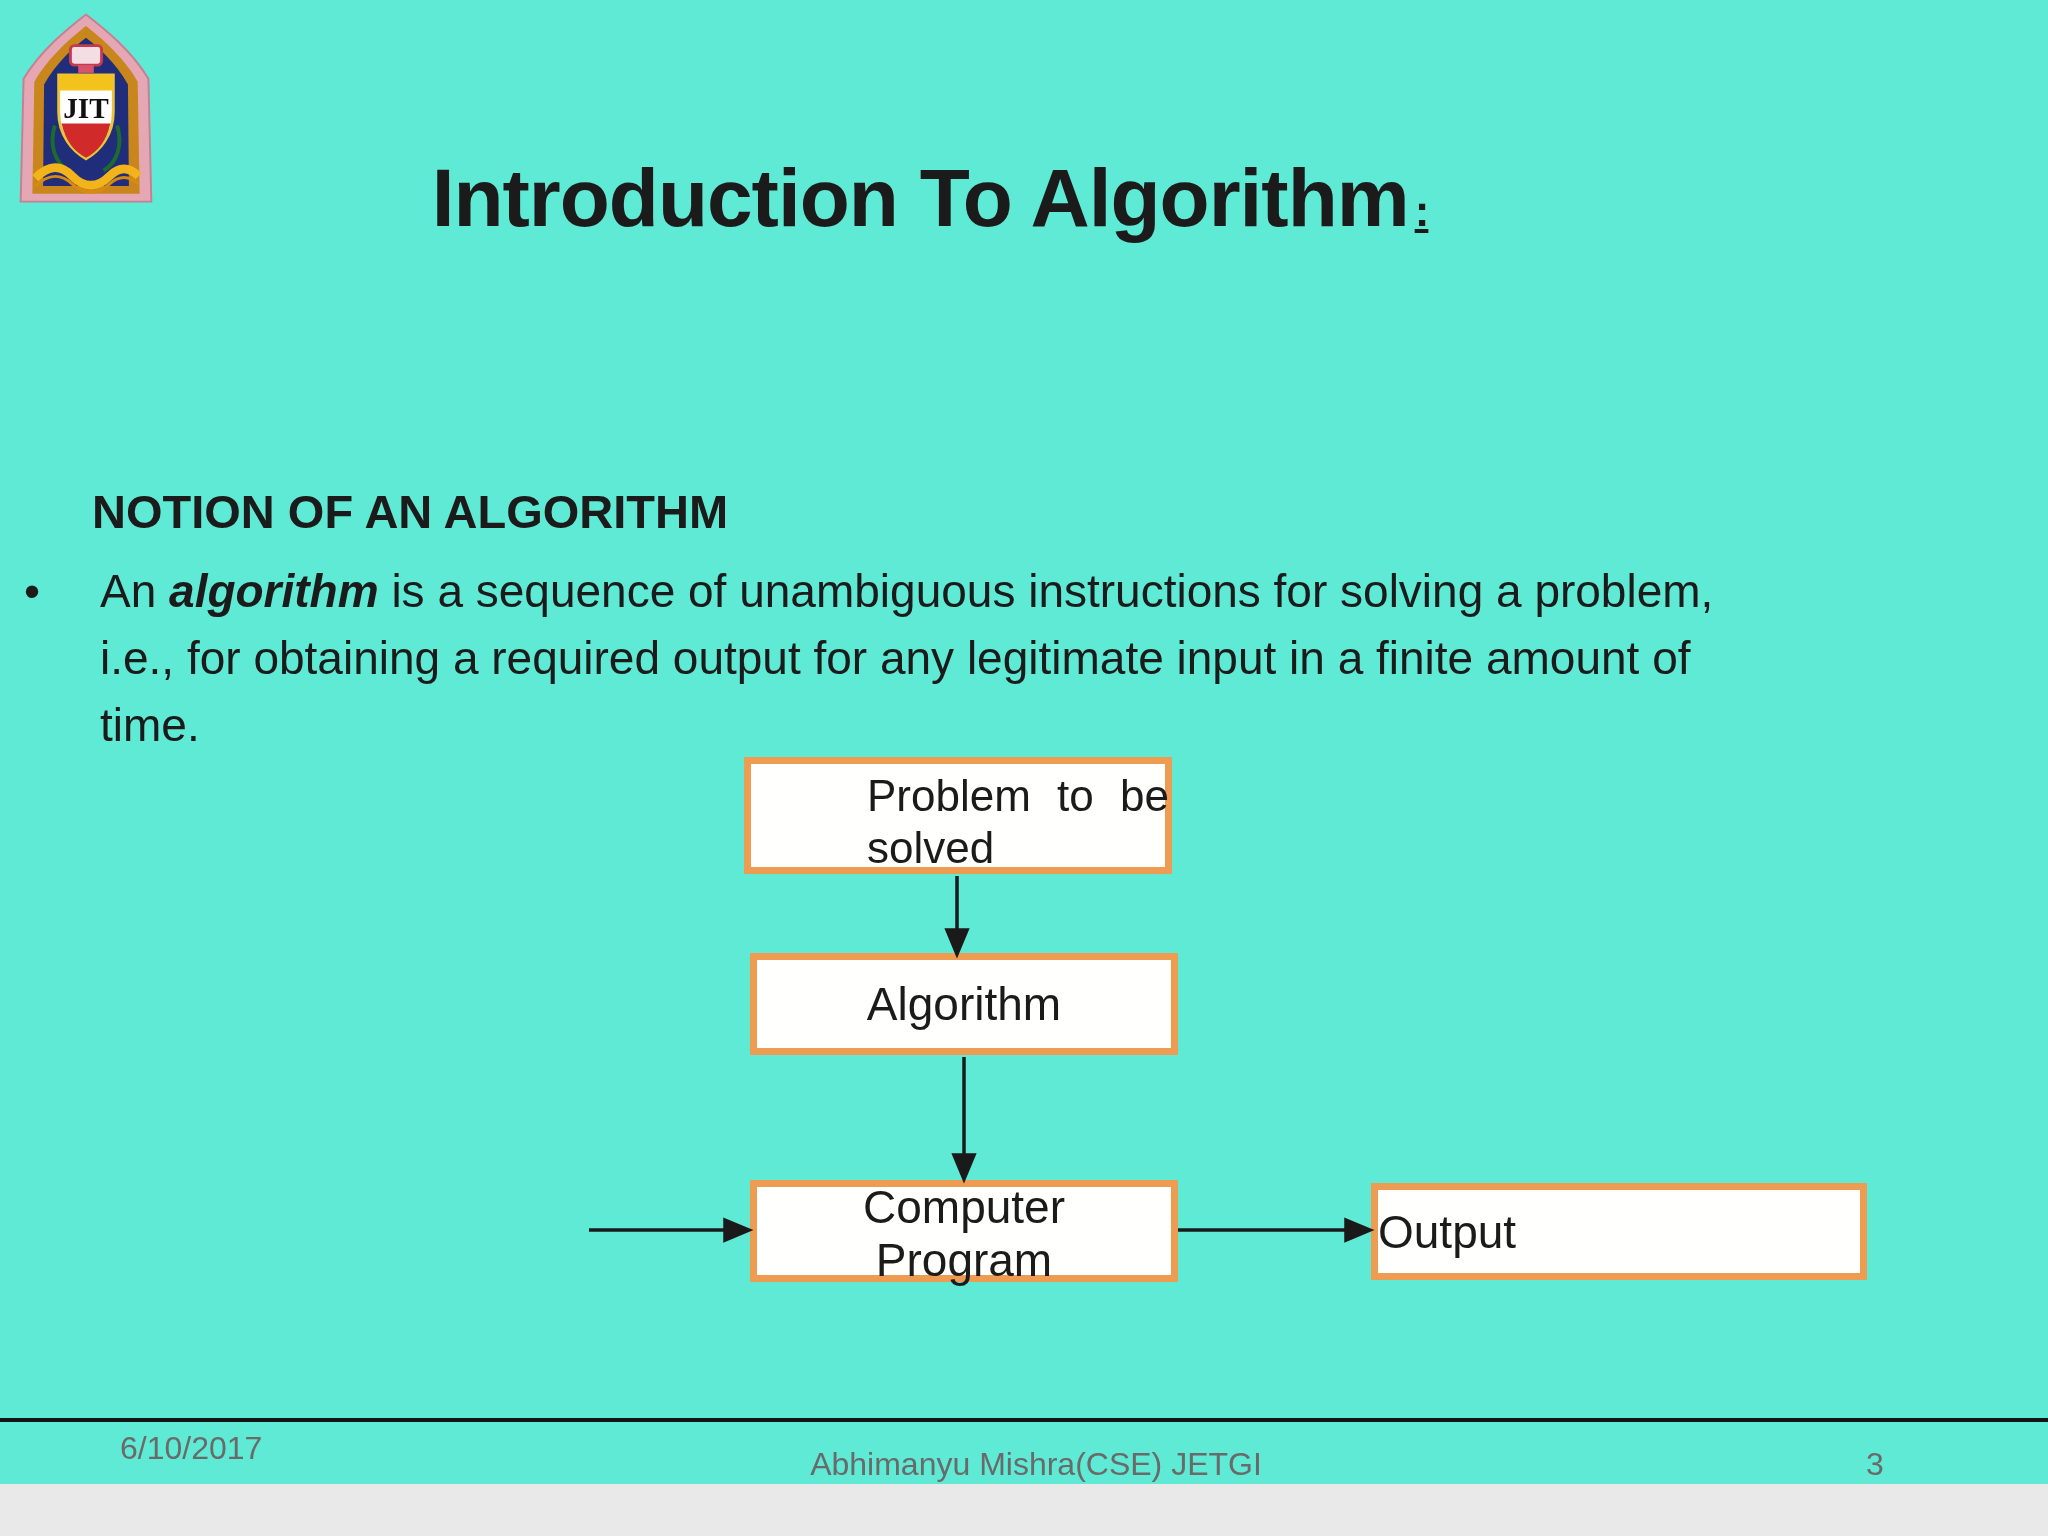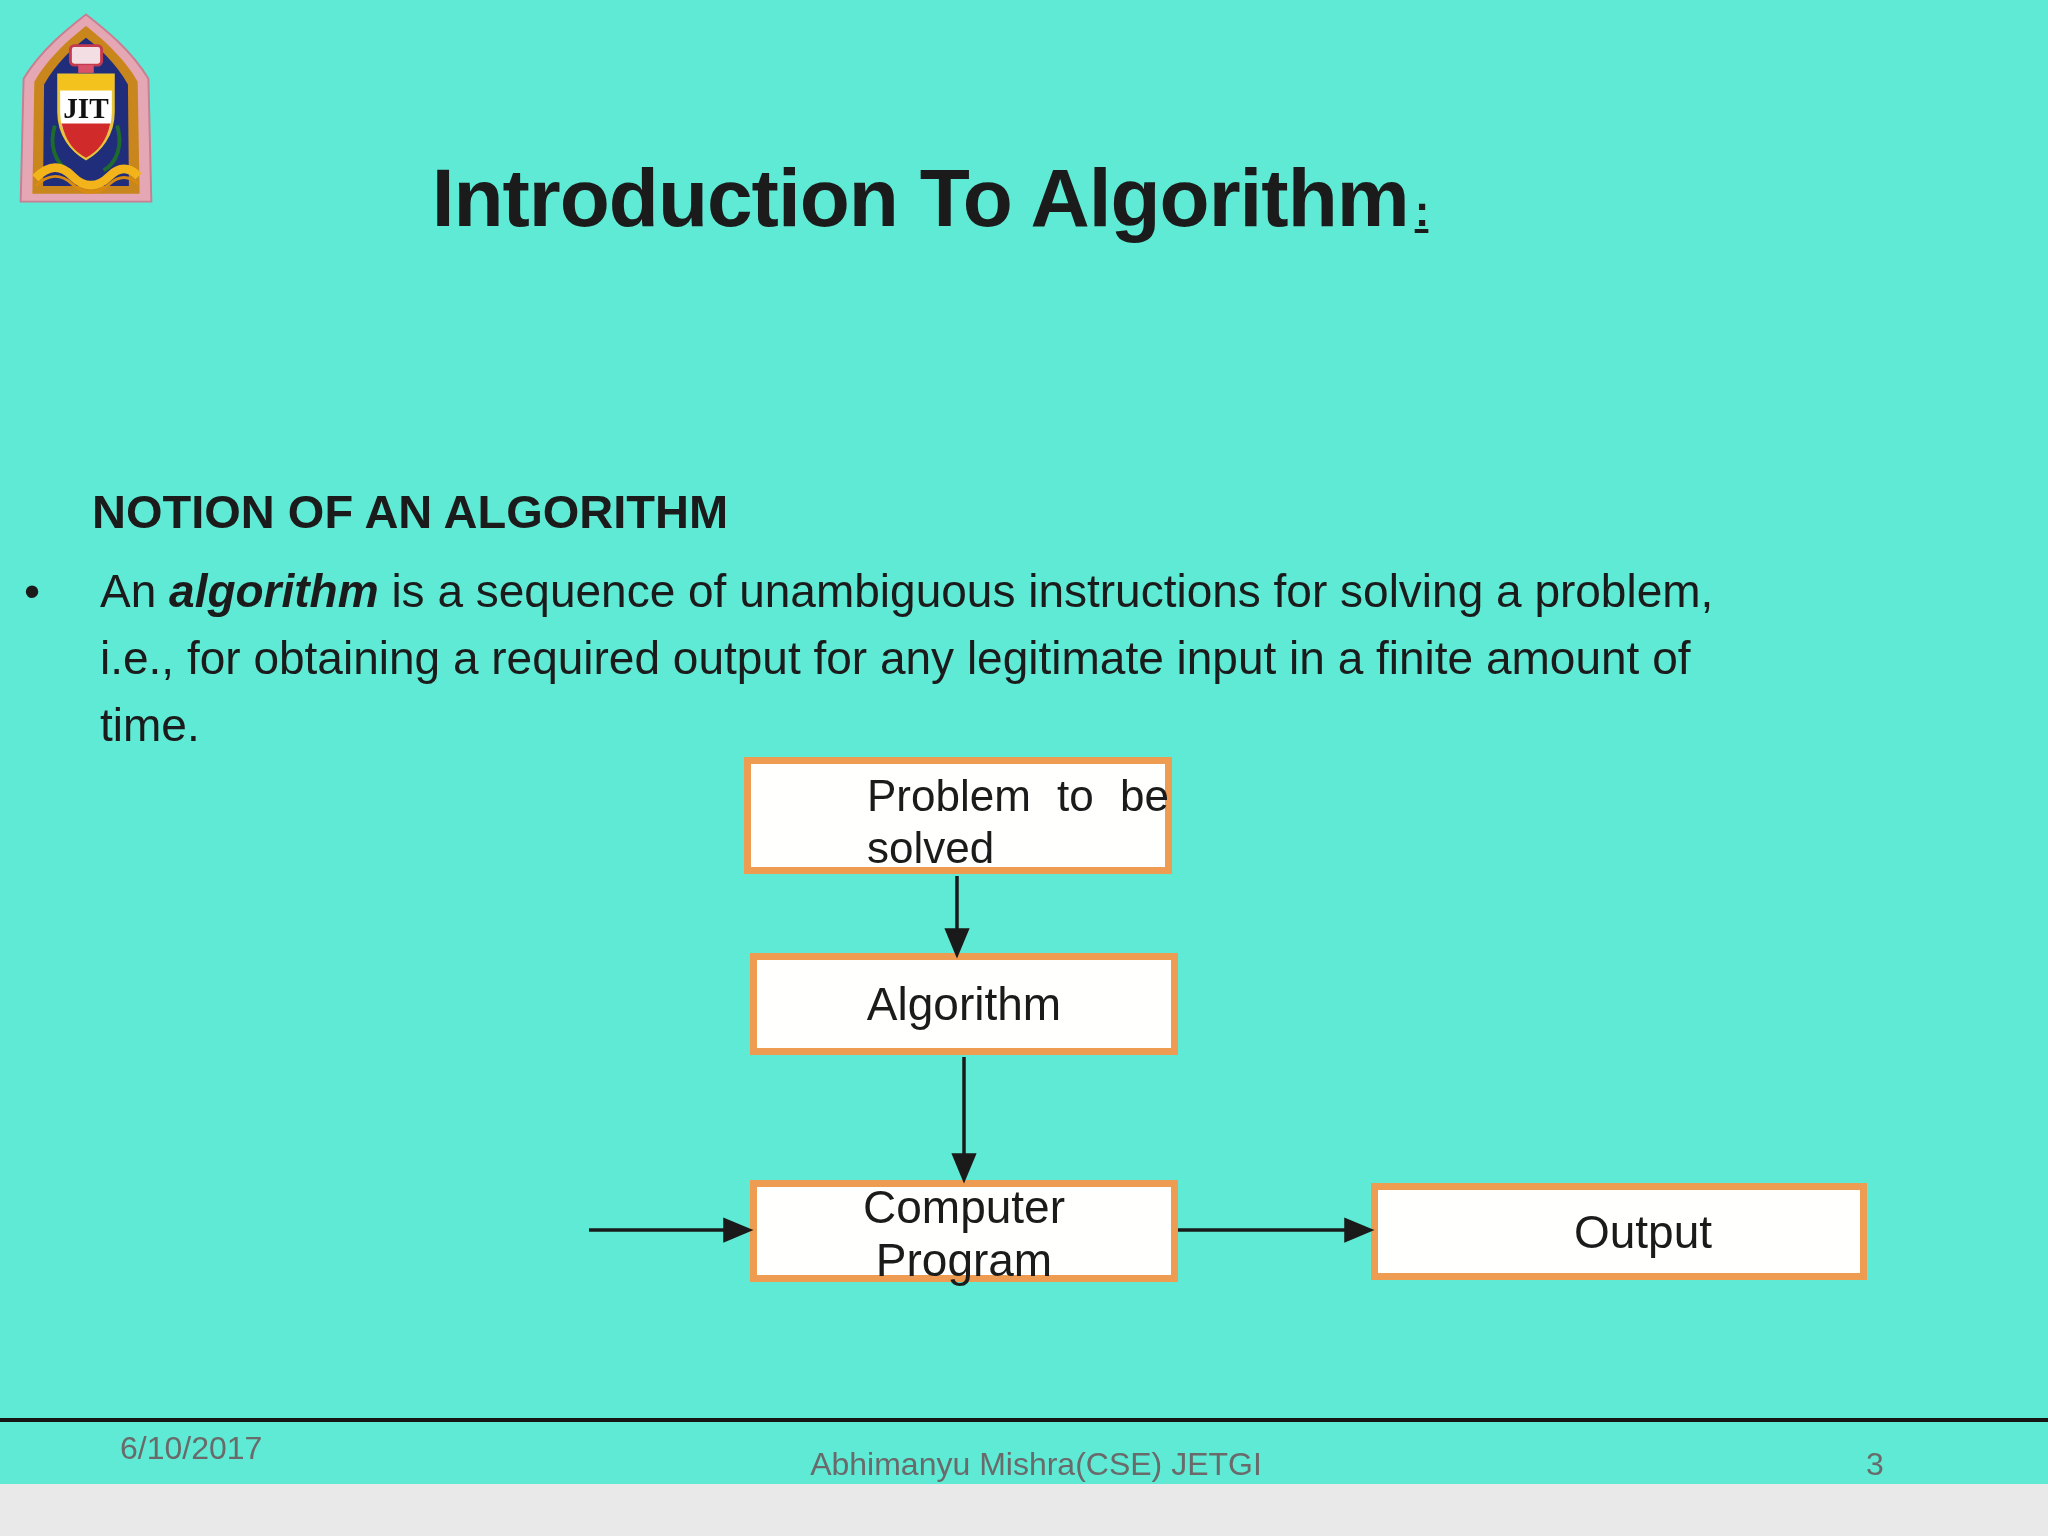--- a/index.html
+++ b/index.html
@@ -48,21 +48,21 @@
     background:#fffffe;
     border:7px solid var(--accent-box-border,#EE9C51);
     box-sizing:border-box;
     font-size:44px;
   }
   .box-problem{left:744px;top:757px;width:428px;height:117px;padding:6px 10px 0 116px;line-height:52px;}
   .box-problem .wide{word-spacing:14px;white-space:nowrap;}
   .box-algorithm{left:750px;top:953px;width:428px;height:102px;display:flex;align-items:center;justify-content:center;font-size:46px;}
   .box-computer{left:750px;top:1180px;width:428px;height:102px;display:flex;flex-direction:column;align-items:center;justify-content:center;padding-top:5px;line-height:53px;font-size:46px;overflow:visible;}
   .box-input{left:94px;top:1182px;width:495px;height:96px;display:flex;align-items:center;justify-content:center;font-size:46px;}
-  .box-output{left:1371px;top:1183px;width:496px;height:97px;display:flex;align-items:center;justify-content:center;font-size:46px;padding-left:48px;}
+  .box-output{left:1371px;top:1183px;width:496px;height:97px;display:flex;align-items:center;justify-content:flex-start;font-size:46px;}
   .arrows{position:absolute;left:0;top:0;width:2048px;height:1536px;pointer-events:none;}
   
   .footer-rule{
     position:absolute;left:0;top:1418px;width:2048px;height:4px;
     background:#151515;
   }
   .footer-date{position:absolute;left:120px;top:1430px;font-size:32px;color:var(--footer-gray,#6a6a6a);}
   .footer-credit{position:absolute;left:12px;top:1446px;width:2048px;text-align:center;font-size:32px;color:var(--footer-gray,#6a6a6a);}
   .footer-page{position:absolute;left:1820px;top:1446px;width:110px;text-align:center;font-size:32px;color:var(--footer-gray,#6a6a6a);}
 </style>

